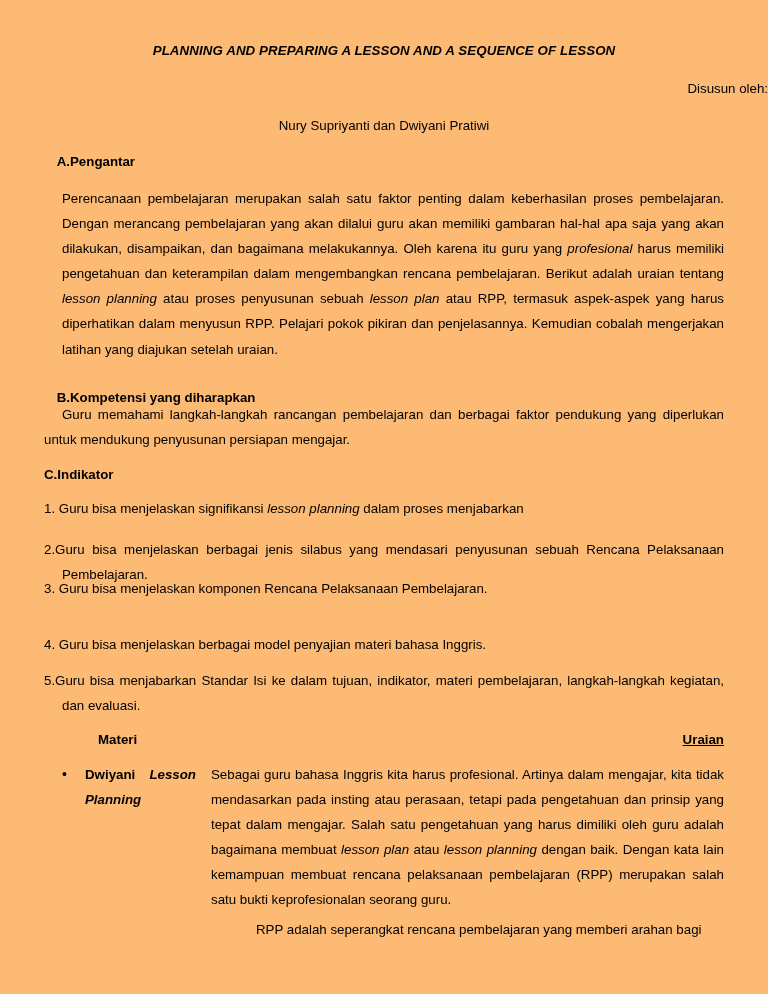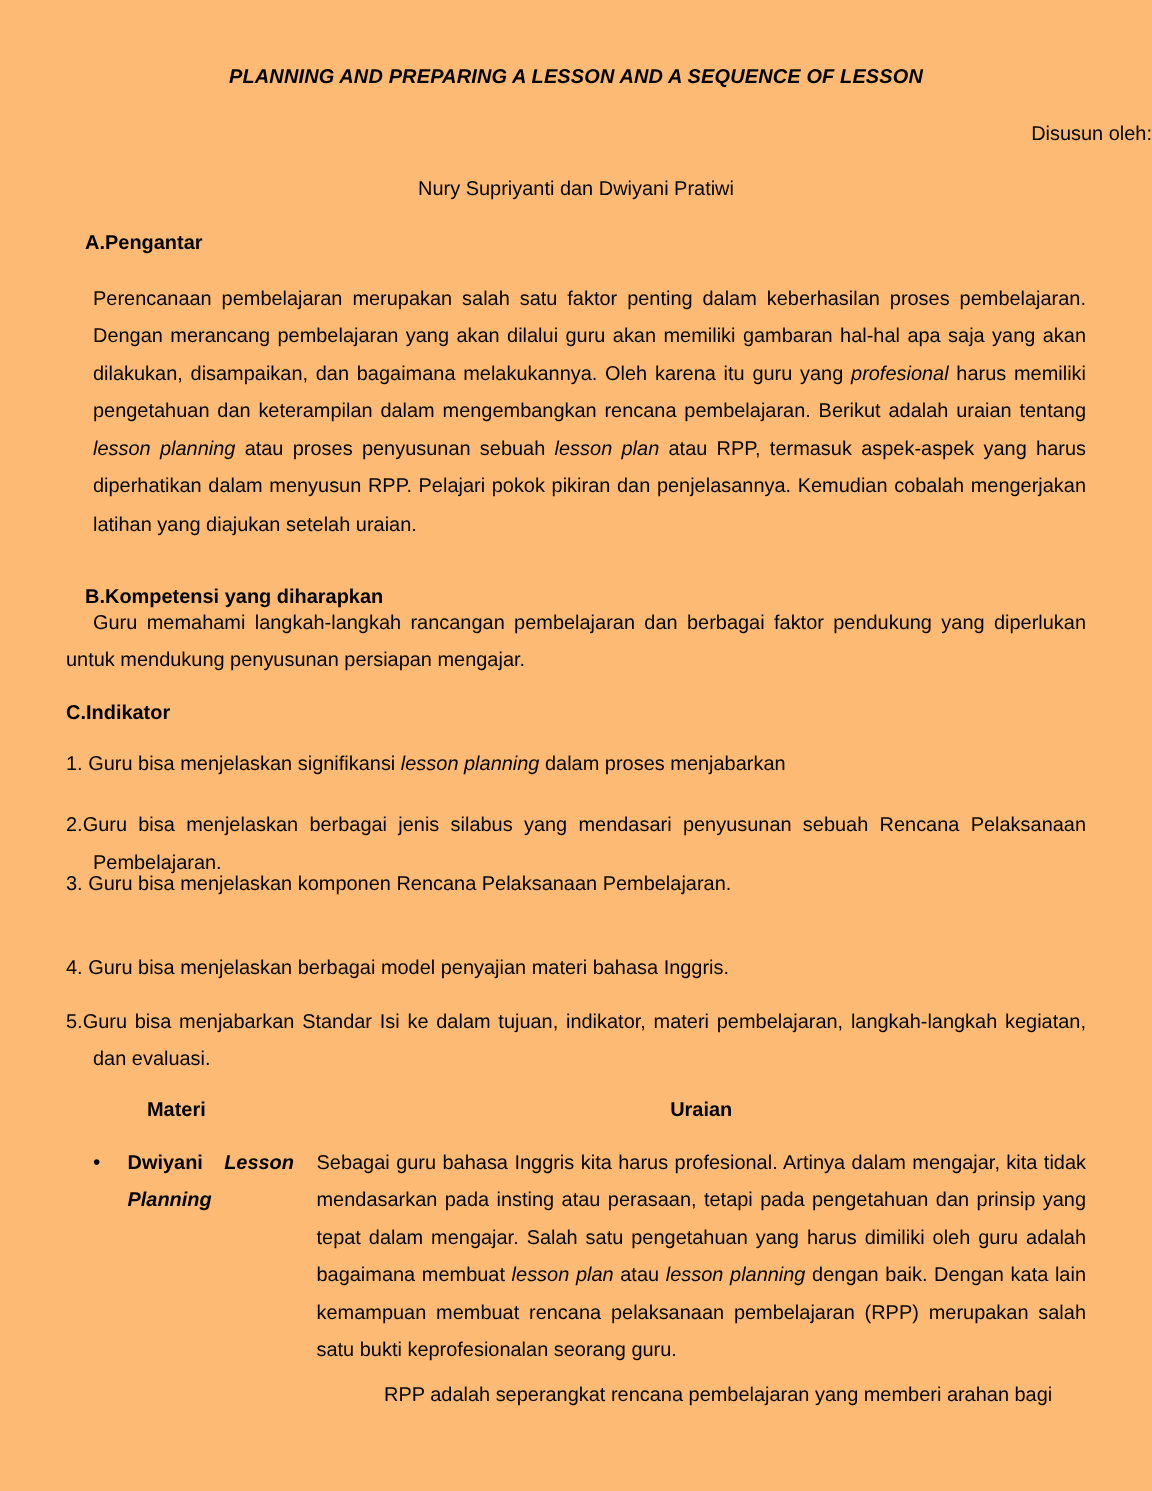--- a/index.html
+++ b/index.html
@@ -111,23 +111,24 @@
     left: 98px;
     top: 732px;
     font-size: 13.3px;
     font-weight: bold;
   }
   .tbl-head-uraian {
     position: absolute;
     left: 211px;
     top: 732px;
     width: 513px;
-    text-align: center;
-    font-size: 13.3px;
-    font-weight: bold;
+    text-align: right;
+    font-size: 13.3px;
+    font-weight: bold;
+    text-decoration: underline;
   }
   .cell-materi {
     position: absolute;
     left: 62px;
     top: 762px;
     width: 134px;
     font-size: 13.3px;
     line-height: 25.1px;
   }
   .cell-materi .bullet {

